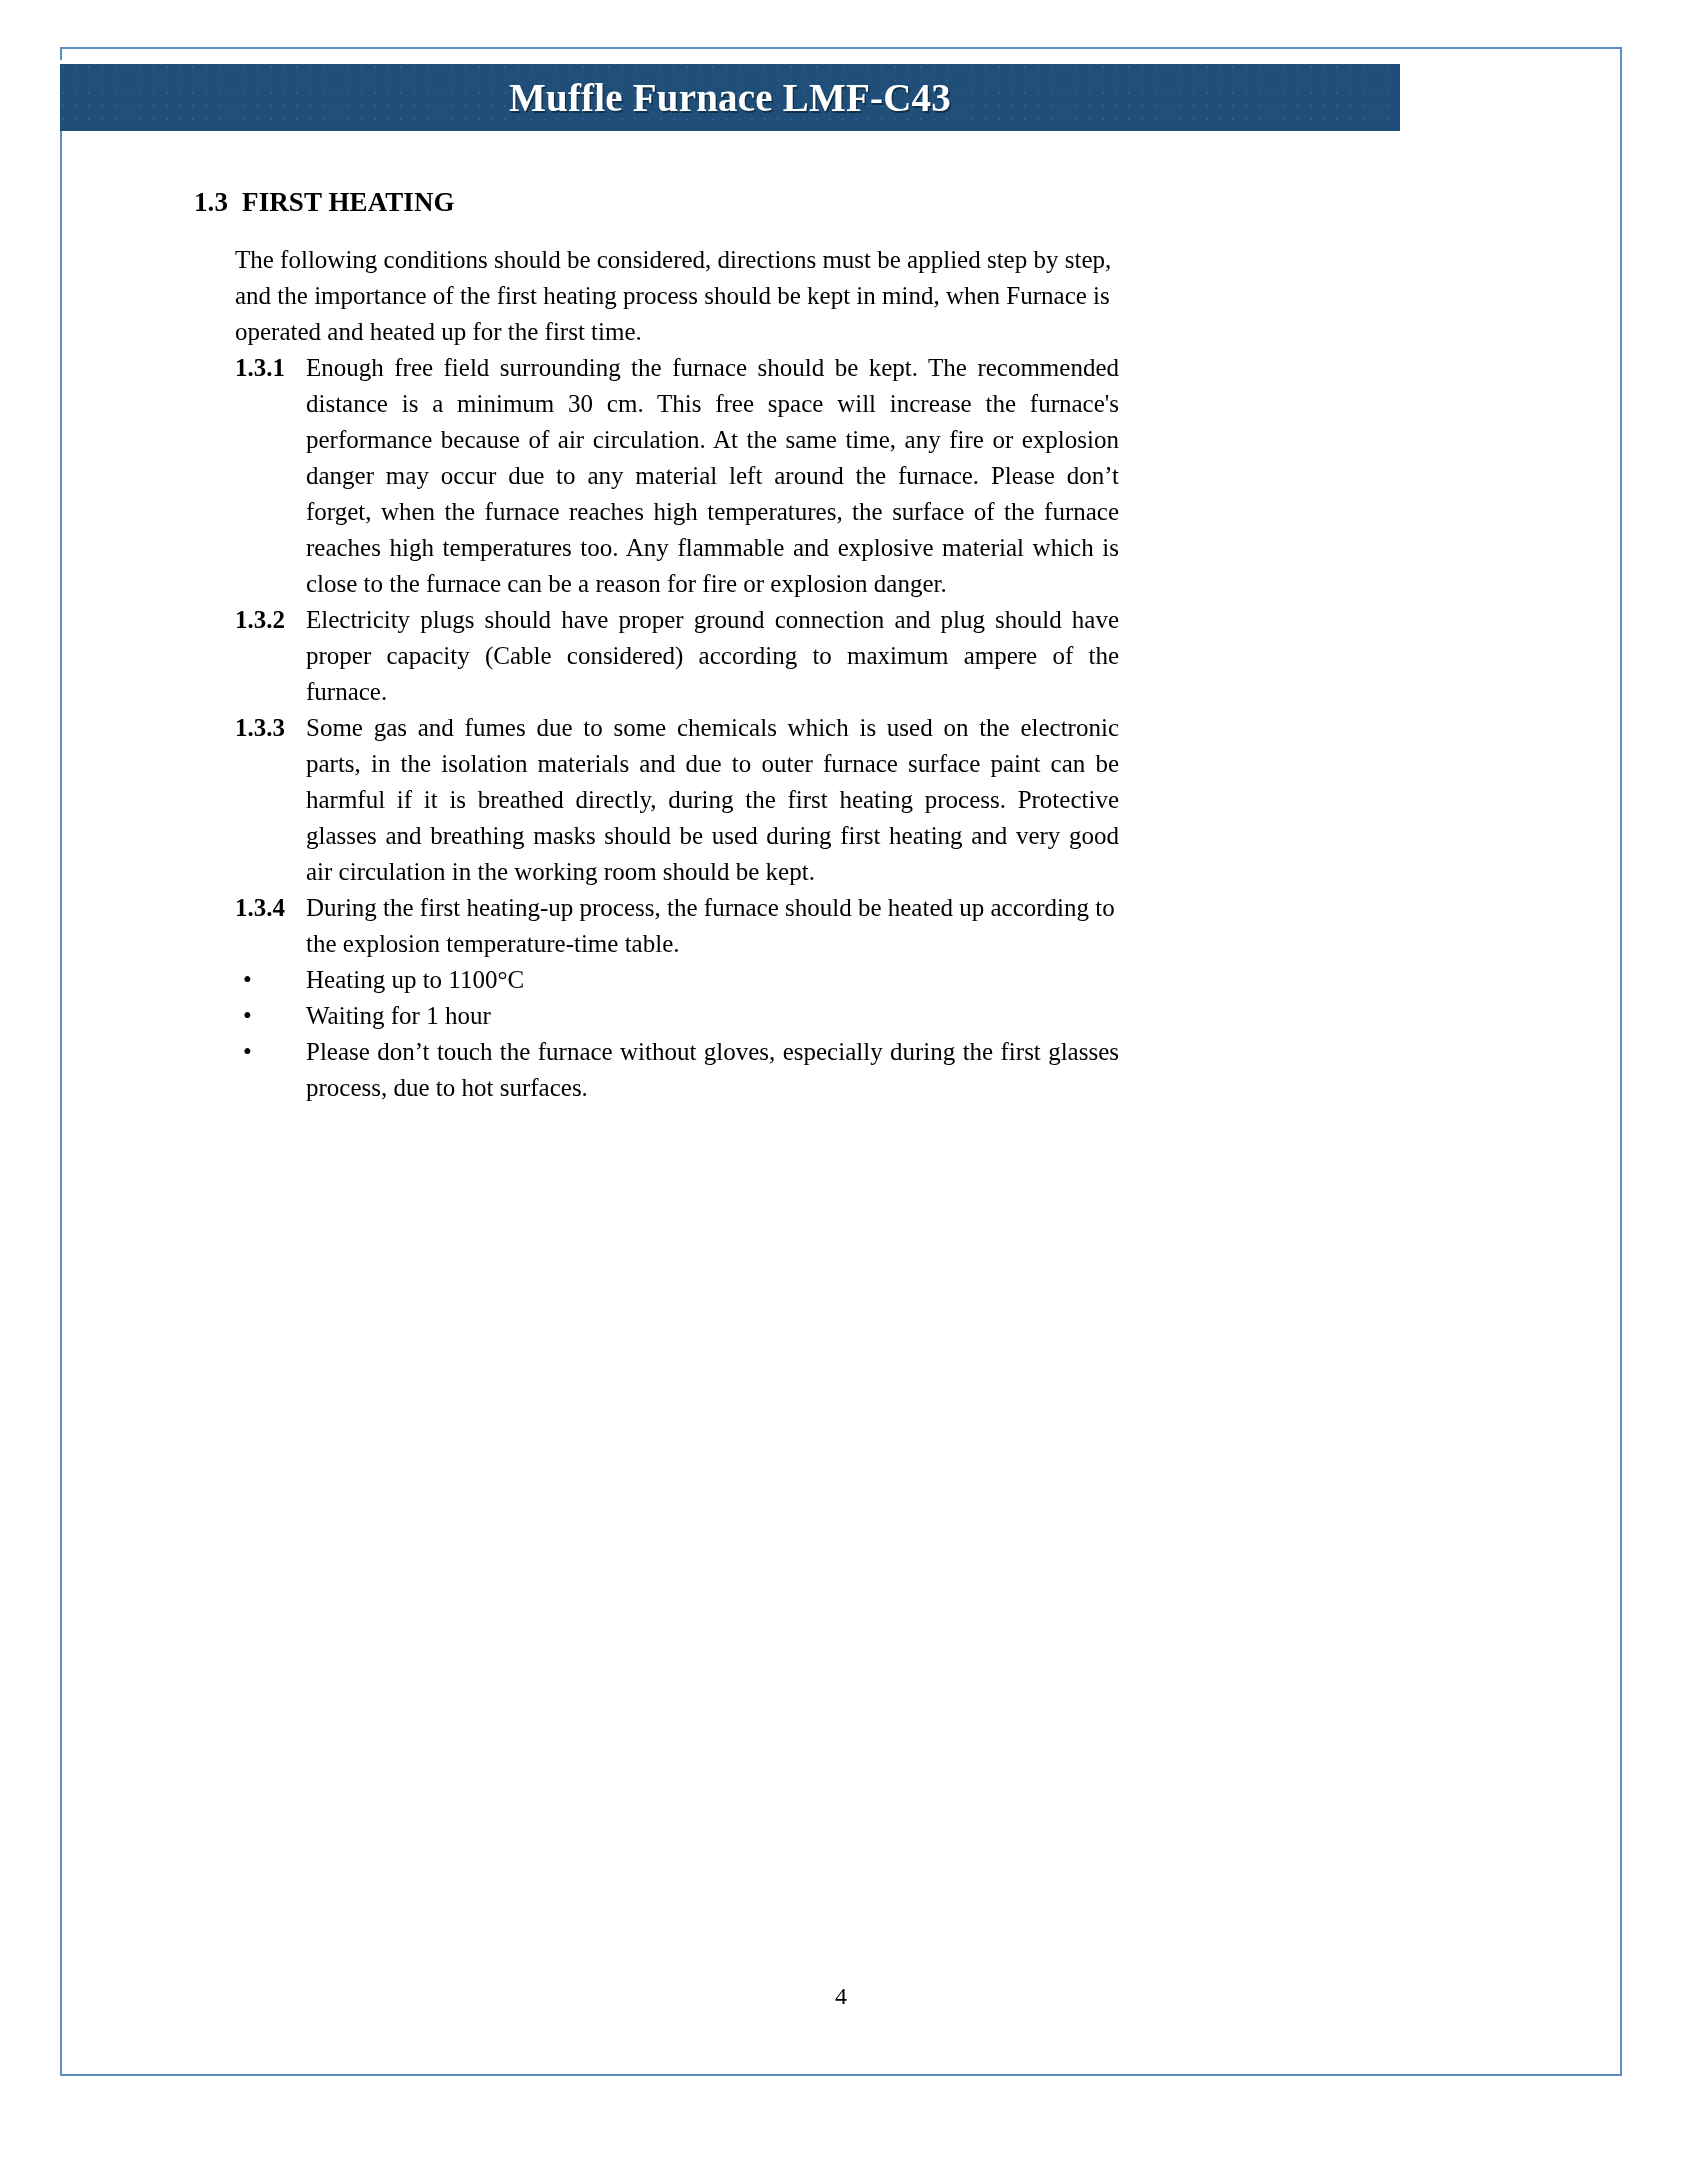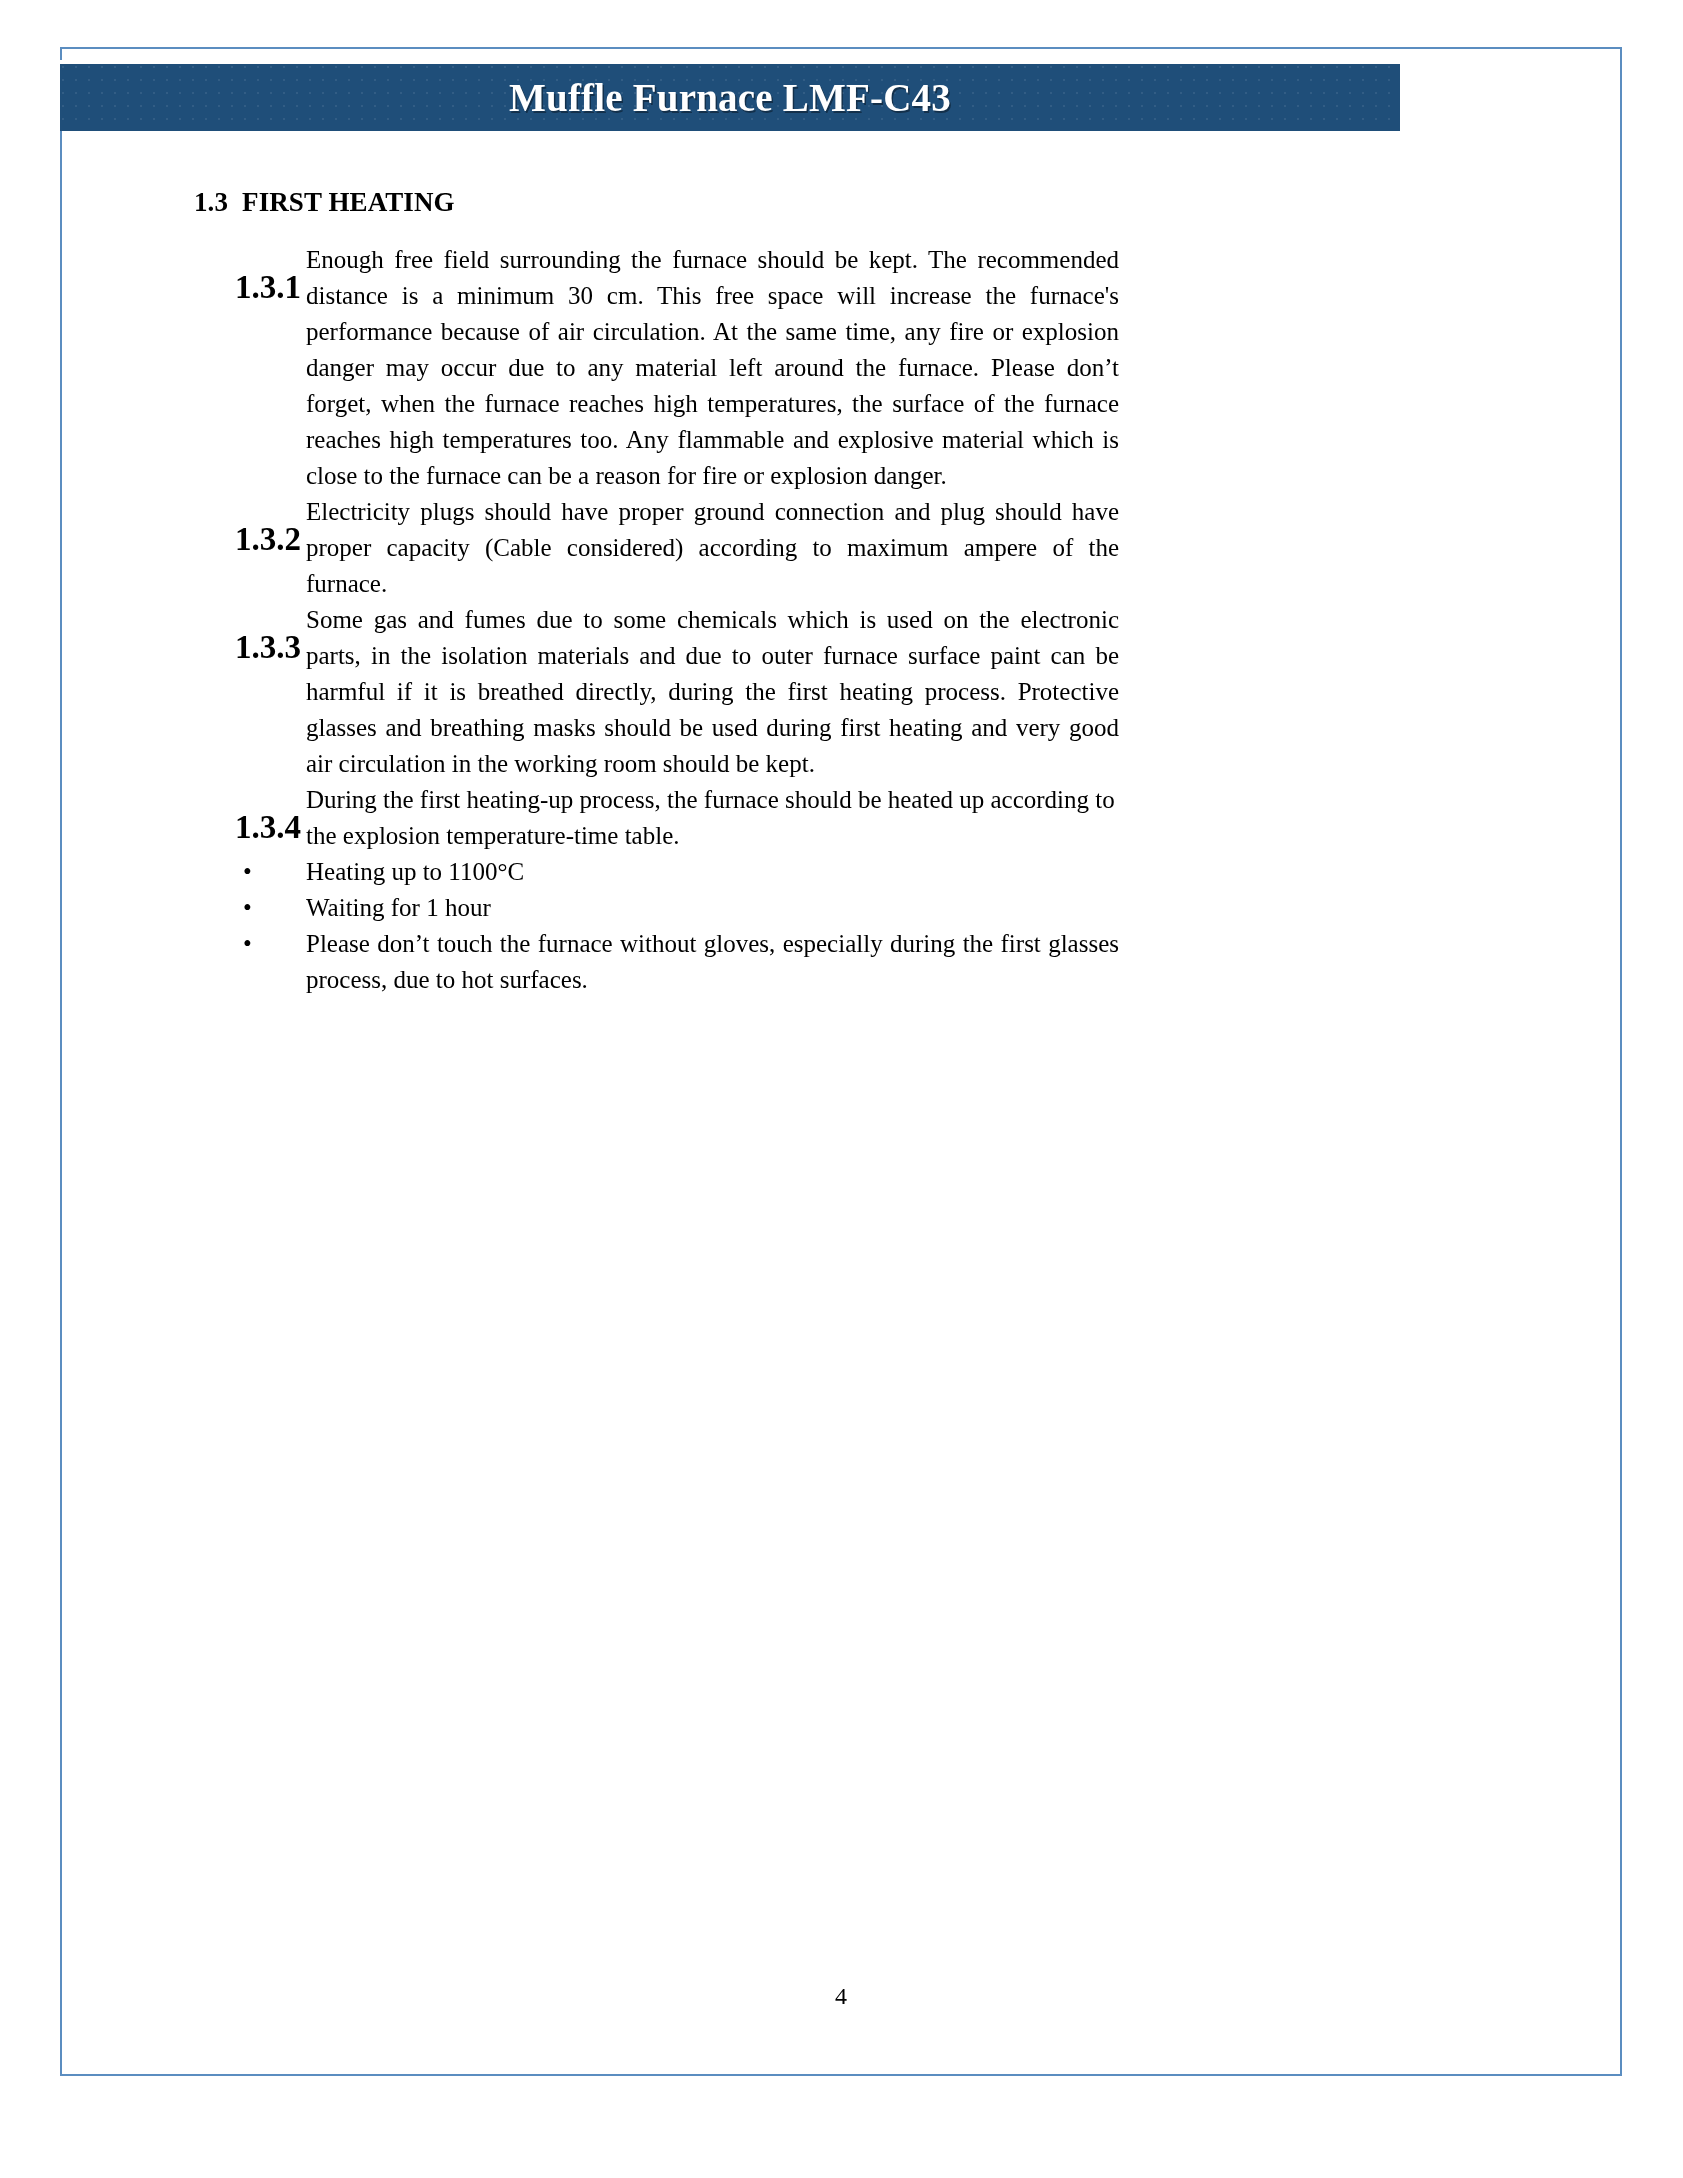--- a/index.html
+++ b/index.html
@@ -106,23 +106,22 @@
     line-height: 36px;
     text-align: justify;
     text-justify: inter-word;
     color: #000000;
   }
   .num-item .marker {
     position: absolute;
     left: 0;
     top: 0;
     font-weight: bold;
-    font-size: 33px;
+    font-size: 25px;
     text-align: left;
-    margin-top: 27px;
   }
   .num-item .itxt { display: block; }
 
   .bullet-list {
     margin: 0;
     padding: 0;
     list-style: none;
   }
   .bullet-item {
     position: relative;
@@ -165,20 +164,21 @@
 </div>
 
 <div class="content">
 
   <div class="section-heading">
     <span class="num">1.3</span><span>FIRST HEATING</span>
   </div>
 
   <div class="body-block">
 
+    <p class="intro-para no-stretch">The following conditions should be considered, directions must be applied step by step, and the importance of the first heating process should be kept in mind, when Furnace is operated and heated up for the first time.</p>
 
     <ul class="num-list">
       <li class="num-item">
         <span class="marker">1.3.1</span>
         <span class="itxt">Enough free field surrounding the furnace should be kept. The recommended distance is a minimum 30 cm. This free space will increase the furnace's performance because of air circulation. At the same time, any fire or explosion danger may occur due to any material left around the furnace. Please don’t forget, when the furnace reaches high temperatures, the surface of the furnace reaches high temperatures too. Any flammable and explosive material which is close to the furnace can be a reason for fire or explosion danger.</span>
       </li>
       <li class="num-item">
         <span class="marker">1.3.2</span>
         <span class="itxt">Electricity plugs should have proper ground connection and plug should have proper capacity (Cable considered) according to maximum ampere of the furnace.</span>
       </li>

